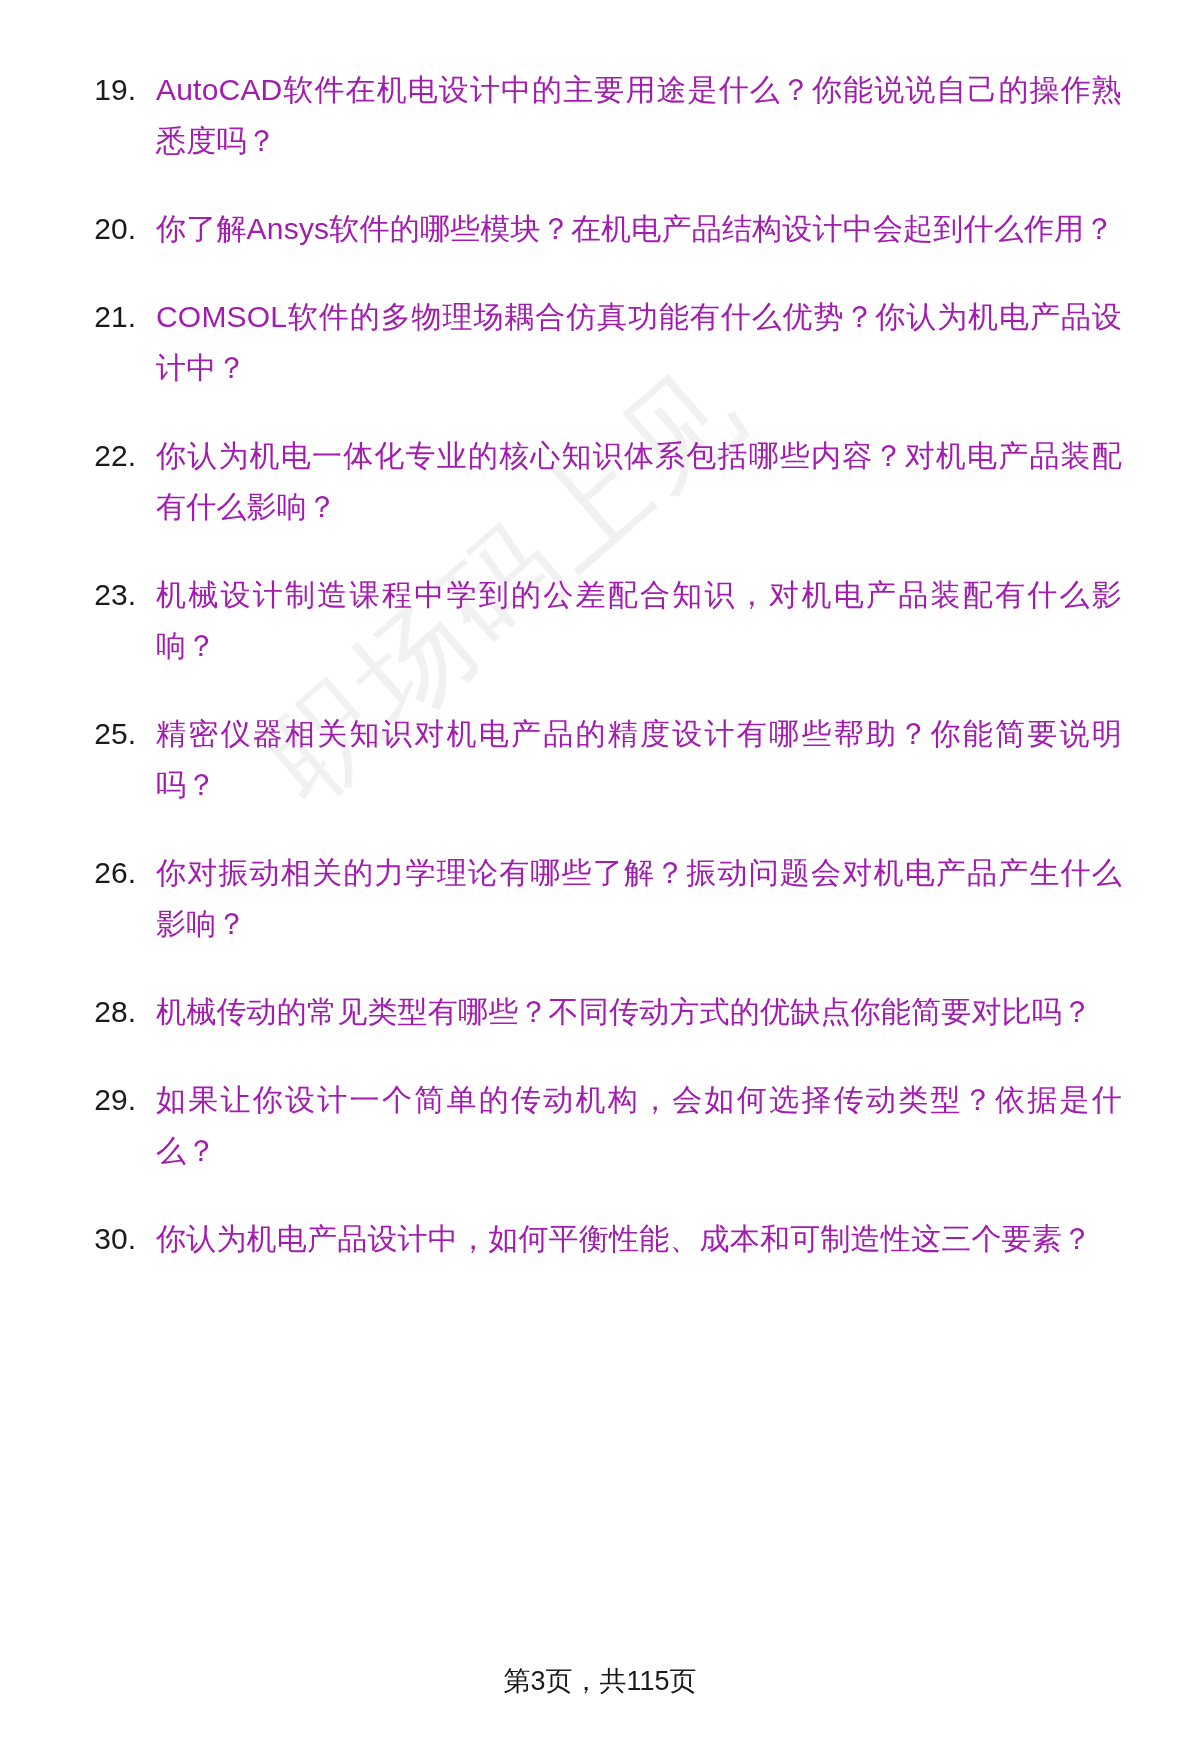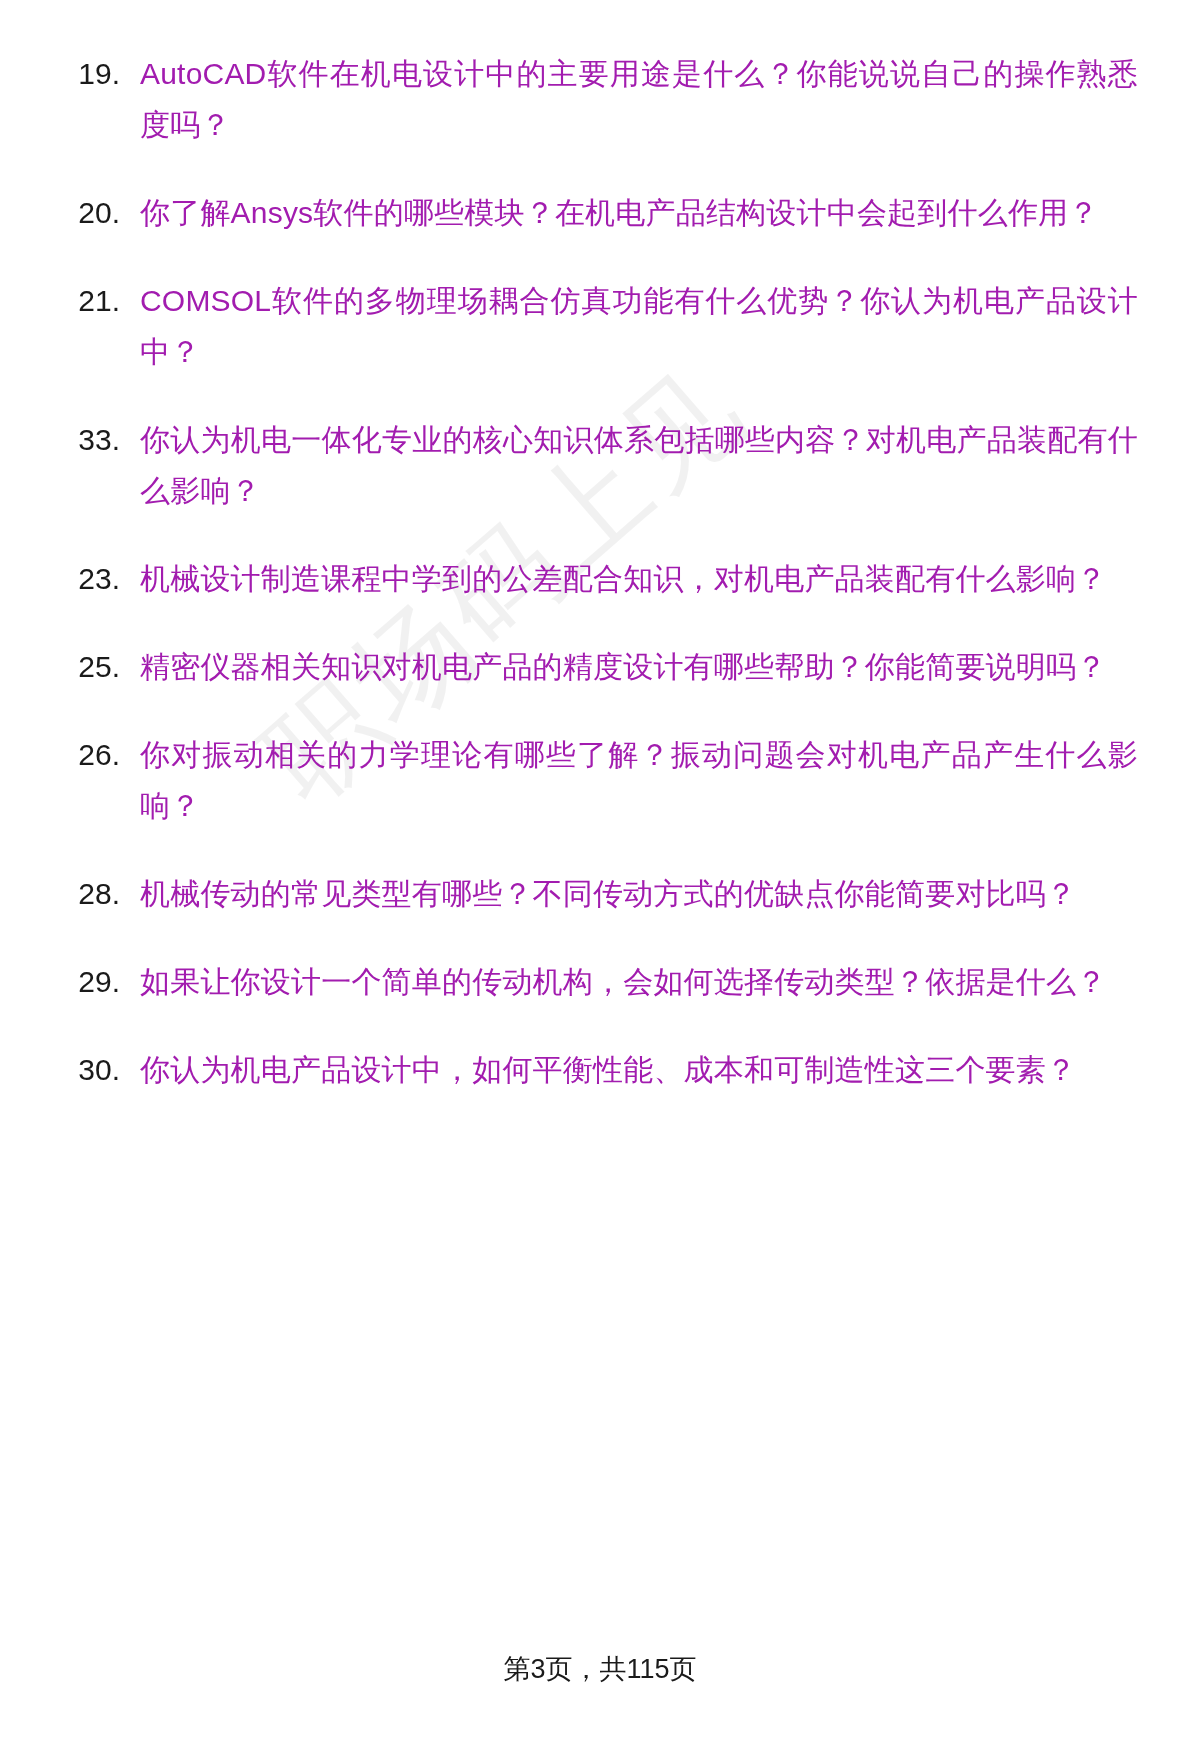--- a/index.html
+++ b/index.html
@@ -46,21 +46,21 @@
     transform: rotate(-41deg);
     transform-origin: left top;
     white-space: nowrap;
     font-weight: 400;
   }
 
   .qa-list {
     position: relative;
     z-index: 1;
     list-style: none;
-    margin: 0;
+    margin: 16px;
     padding: 0;
   }
 
   .qa-item {
     display: flex;
     align-items: flex-start;
     margin-bottom: 37px;
   }
 
   .qa-num {
@@ -81,21 +81,21 @@
     color: #a21caf;
     text-align: justify;
     letter-spacing: 0.2px;
     font-family: "Liberation Sans", sans-serif;
   }
 
   .footer {
     position: absolute;
     left: 0;
     right: 0;
-    bottom: 68px;
+    bottom: 56px;
     text-align: center;
     font-size: 27px;
     color: #1a1a1a;
     z-index: 1;
     font-family: "Liberation Sans", sans-serif;
   }
 </style>
 </head>
 <body>
 
@@ -116,21 +116,21 @@
       <div class="qa-num">20.</div>
       <div class="qa-text">你了解Ansys软件的哪些模块？在机电产品结构设计中会起到什么作用？</div>
     </li>
 
     <li class="qa-item">
       <div class="qa-num">21.</div>
       <div class="qa-text">COMSOL软件的多物理场耦合仿真功能有什么优势？你认为机电产品设计中？</div>
     </li>
 
     <li class="qa-item">
-      <div class="qa-num">33.</div>
+      <div class="qa-num">22.</div>
       <div class="qa-text">你认为机电一体化专业的核心知识体系包括哪些内容？对机电产品装配有什么影响？</div>
     </li>
 
     <li class="qa-item">
       <div class="qa-num">23.</div>
       <div class="qa-text">机械设计制造课程中学到的公差配合知识，对机电产品装配有什么影响？</div>
     </li>
 
 
     <li class="qa-item">

